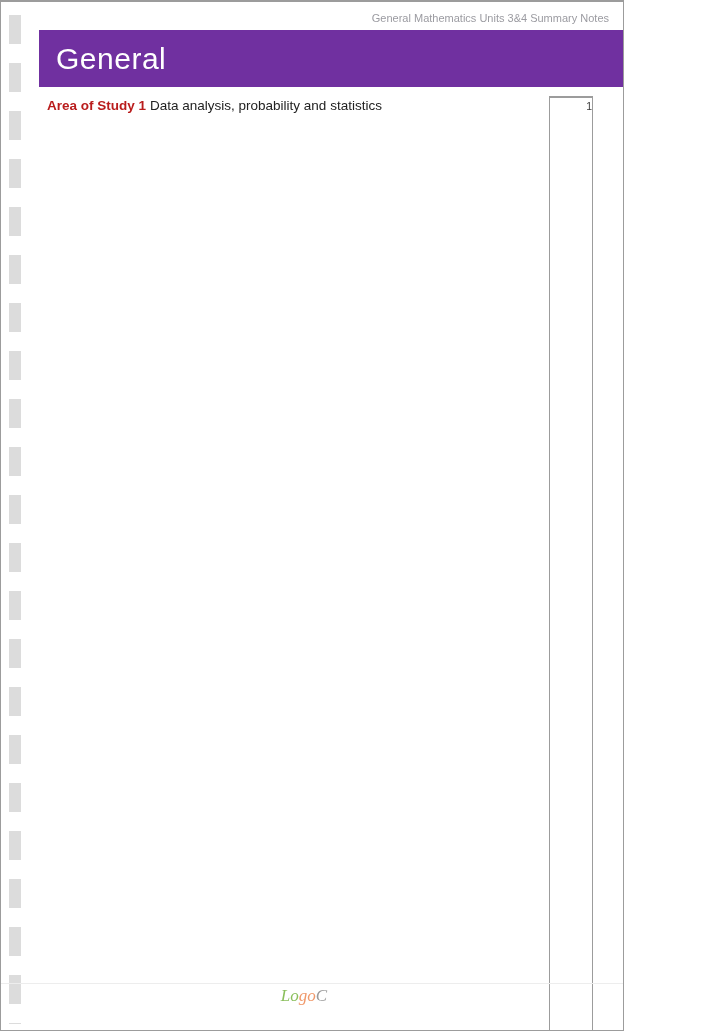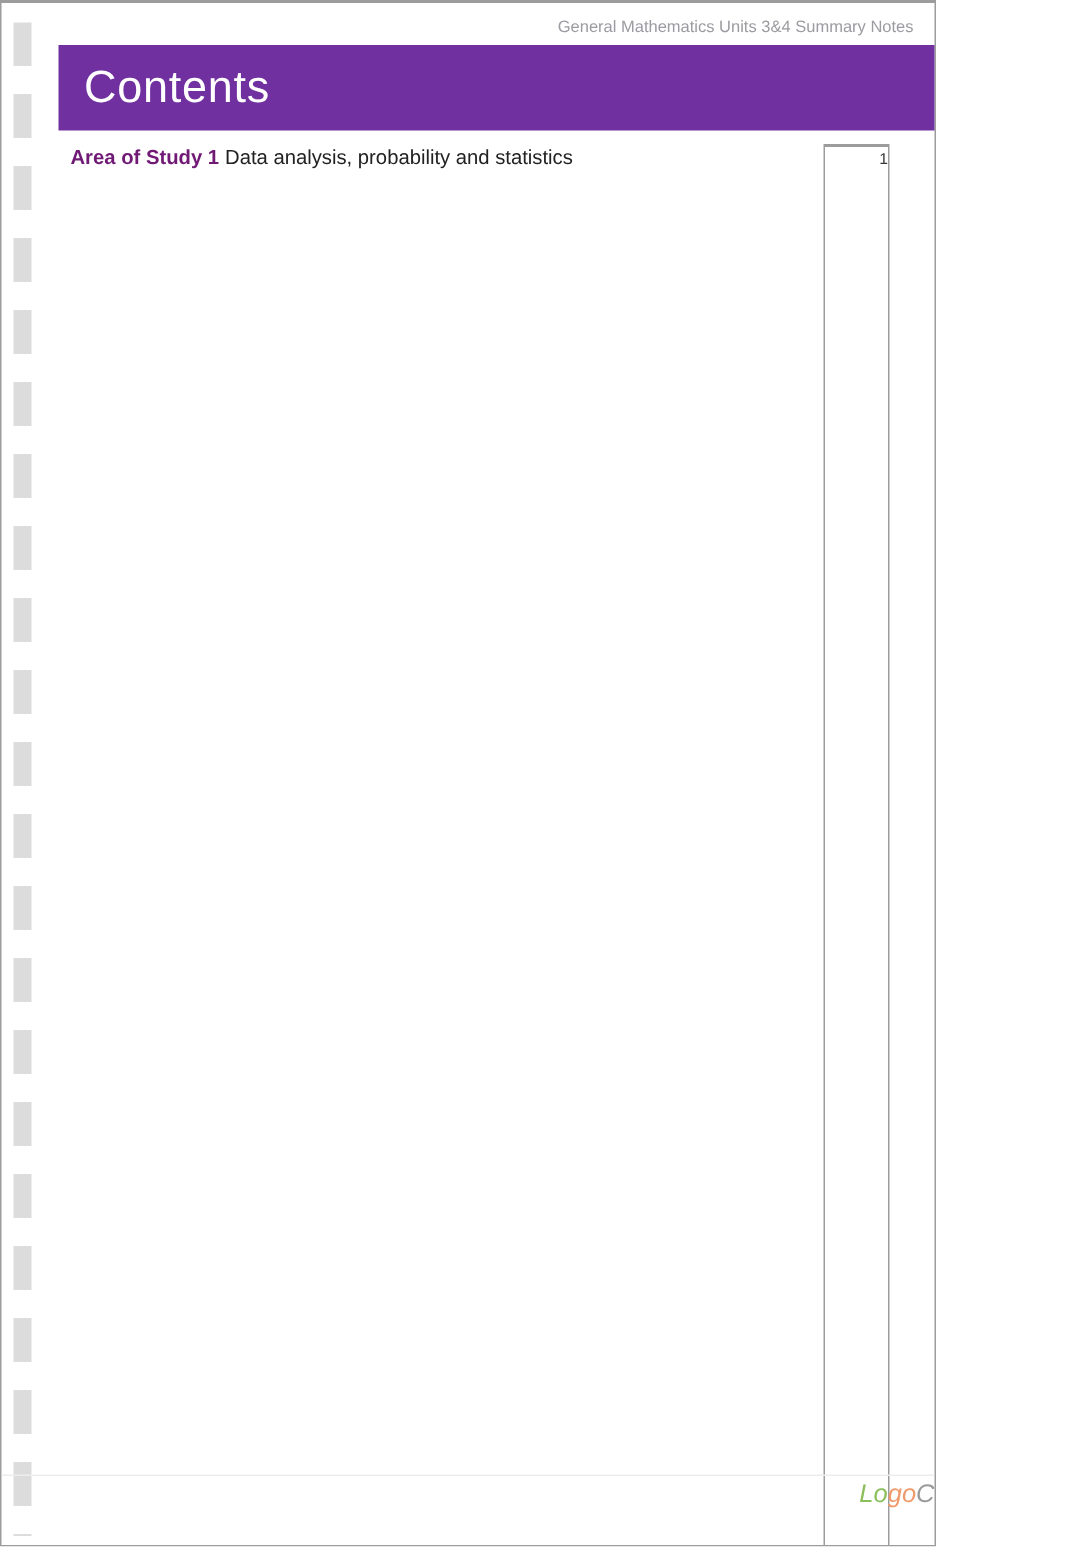--- a/index.html
+++ b/index.html
@@ -18,39 +18,39 @@
   }
   .banner {
     margin:2px 0 0 38px; width:675px; height:57px; box-sizing:border-box;
     color:#fff; display:flex; align-items:center; padding-left:17px;
     font-size:30px; letter-spacing:0.5px; font-weight:400;
   }
   .toc { margin:0 30px 0 46px; color:#2e2e2e; }
   .row { display:flex; align-items:baseline; }
   .row .text { flex:1; }
   .row .page { width:44px; flex-shrink:0; text-align:right; font-size:10.5px; color:#3a3a3a; line-height:inherit; }
-  .row .b { font-weight:bold; margin-right:4px; color:#701a75; }
+  .row .b { font-weight:bold; margin-right:4px; color:#b91c1c; }
   .row.area { font-size:13.5px; line-height:16.5px; margin-top:11px; color:#222; }
   .toc .row.area:first-child { margin-top:9px; }
   .footline { position:absolute; left:0; right:0; top:981px; height:1px; background:#ededed; }
   .logo {
-    position:absolute; top:984px; left:0; right:0; text-align:right;
-    font-family:Liberation Sans, sans-serif; font-style:italic; font-size:17px;
+    position:absolute; top:984px; left:0; right:16px; text-align:center;
+    font-family:Liberation Serif, serif; font-style:italic; font-size:17px;
   }
 </style>
 </head>
 <body>
 
 <div class="page">
   <div class="tabs"></div>
 
   <div class="hdr">General Mathematics Units 3&amp;4 Summary Notes</div>
 
   <div class="banner" style="background: rgb(112, 48, 160);">
-    <span>Contents</span>
+    <span>General</span>
   </div>
 
   <div class="toc">
       <div class="row area">
         <span class="text"><span class="b">Area of Study 1</span><span>Data analysis, probability and statistics</span></span>
         <span class="page">1</span>
       </div>
     </div>
 
   <div class="footline"></div>

